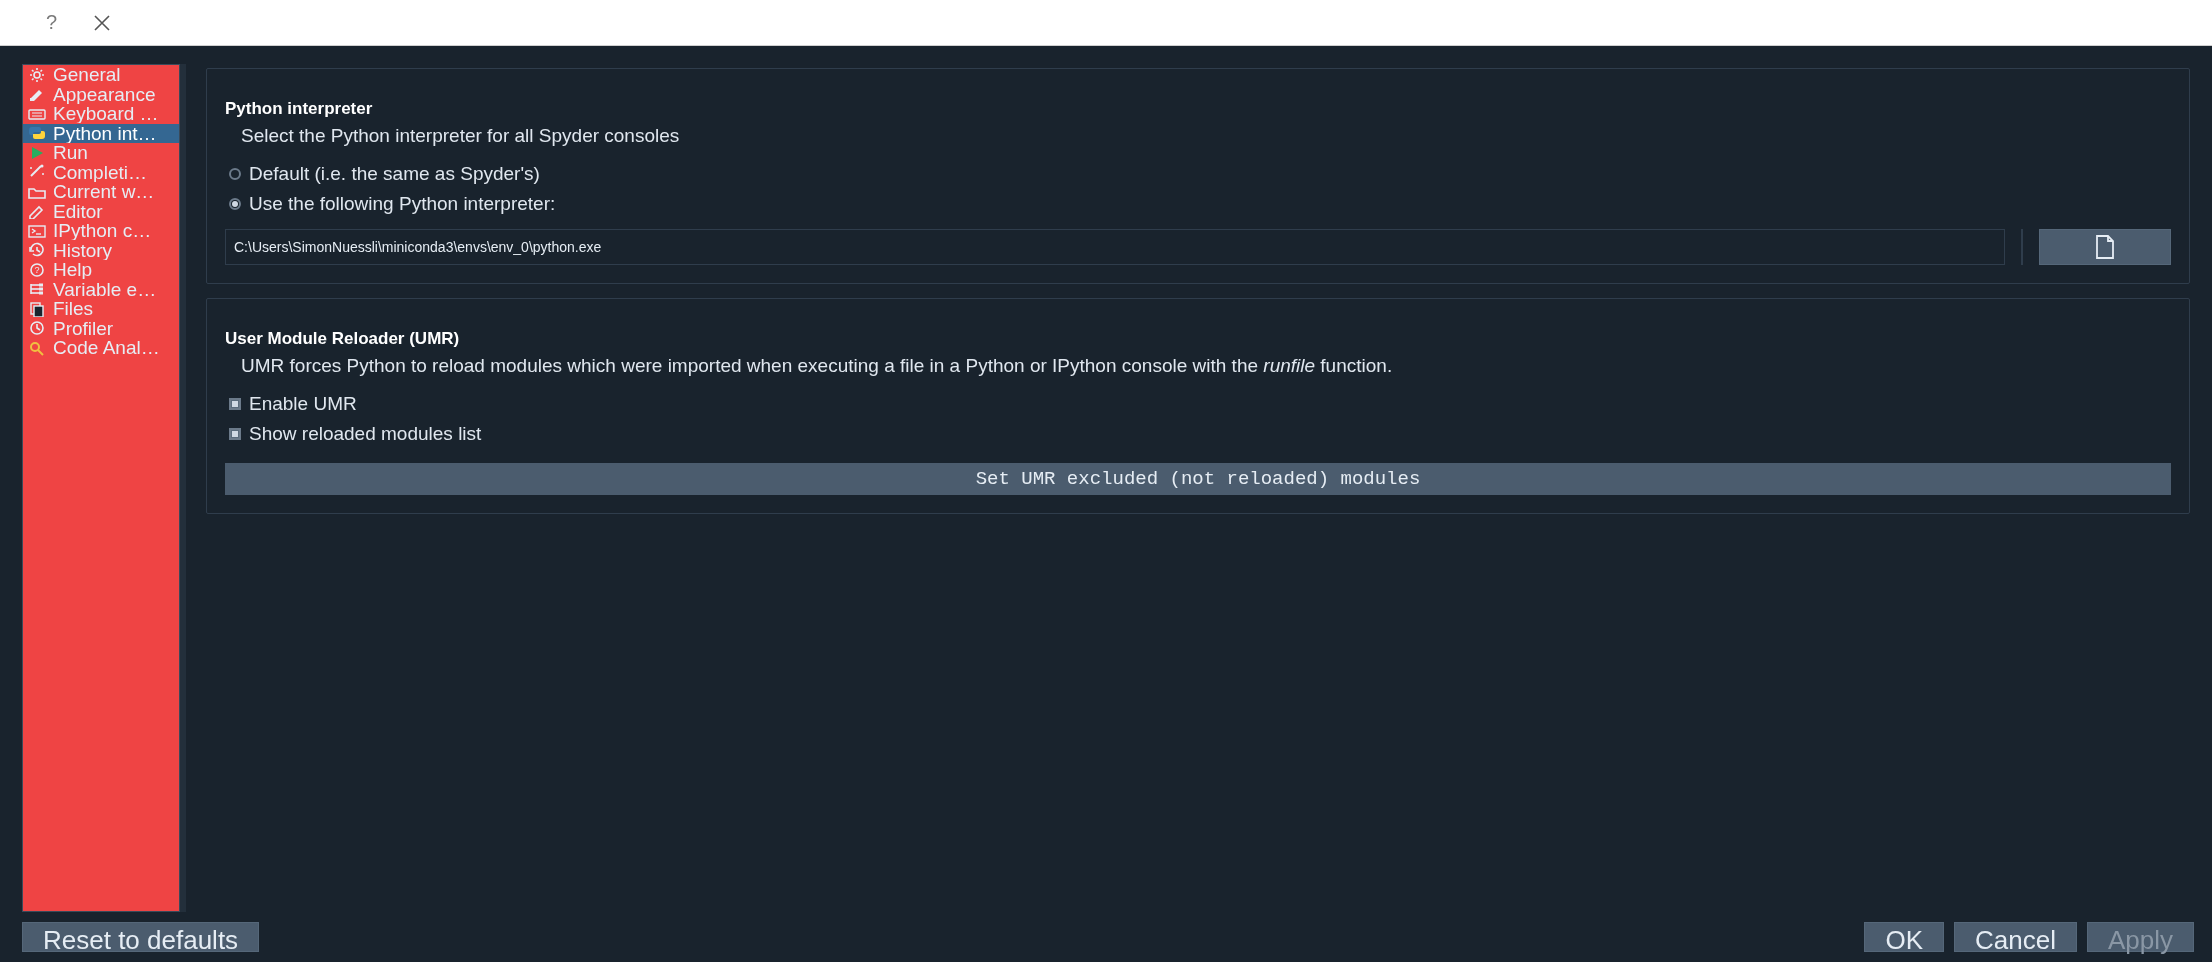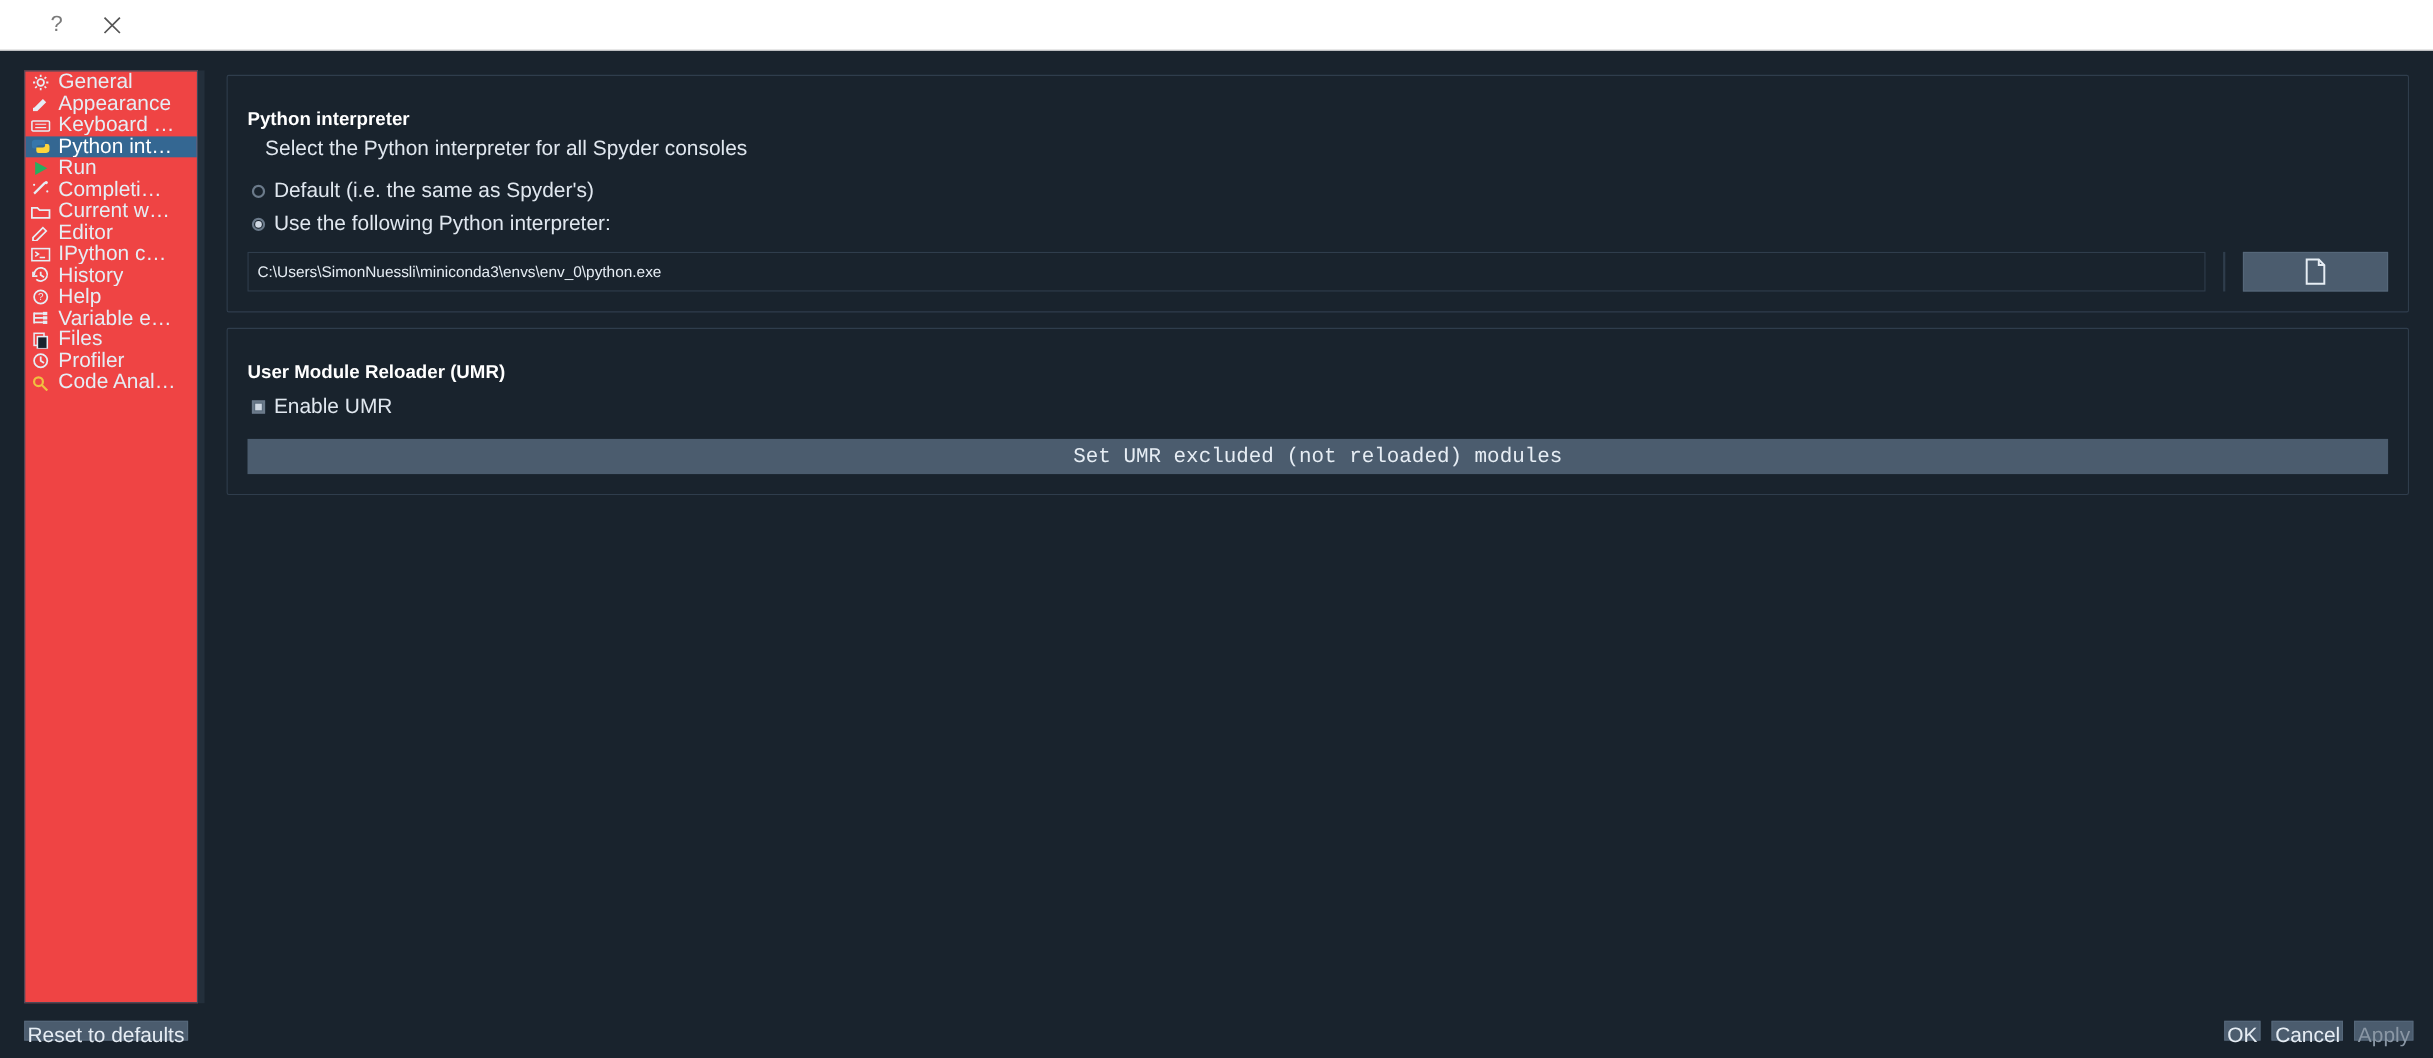--- a/index.html
+++ b/index.html
@@ -149,23 +149,23 @@
     display:flex;
     align-items:center;
     padding:0 18px 0 22px;
     gap:10px;
   }
   .bottombar .spacer{flex:1;}
   .btn {
     background:#4b5c6e;
     border:1px solid #556779;
     color:#e6edf4;
-    font-size:19px;
-    padding:2px 2px;
-    height:18px;
+    font-size:26px;
+    padding:2px 20px;
+    height:30px;
     cursor:pointer;
   }
   .btn.disabled { color:#8a97a5; cursor:default; }
 
 </style>
 </head>
 <body>
 
 <div class="titlebar">
   <div class="title-controls">
@@ -361,24 +361,31 @@
               <path d="M3 2 H14 L19 7 V24 H3 Z" fill="none" stroke="#e6edf4" stroke-width="1.8"></path>
               <path d="M14 2 V7 H19" fill="none" stroke="#e6edf4" stroke-width="1.8"></path>
             </svg>
           </span>
         </div>
       </div>
     </div>
 
     <div class="groupbox">
       <div class="legend">User Module Reloader (UMR)</div>
+      <div class="desc">
+        <span>UMR forces Python to reload modules which were imported when executing a file in a Python or IPython console with the </span><span class="it">runfile</span><span> function.</span>
+      </div>
 
       <div class="check-row">
         <span class="check checked" id="chk-enable"></span>
         <span>Enable UMR</span>
+      </div>
+      <div class="check-row">
+        <span class="check checked" id="chk-show"></span>
+        <span>Show reloaded modules list</span>
       </div>
 
       <div class="wide-btn">
         <span>Set UMR excluded (not reloaded) modules</span>
       </div>
     </div>
 
   </div>
 </div>
 

